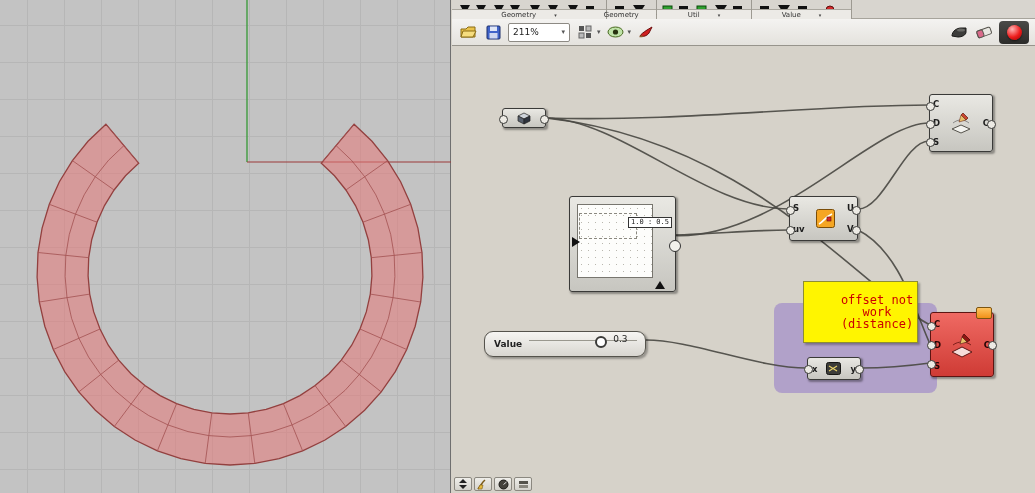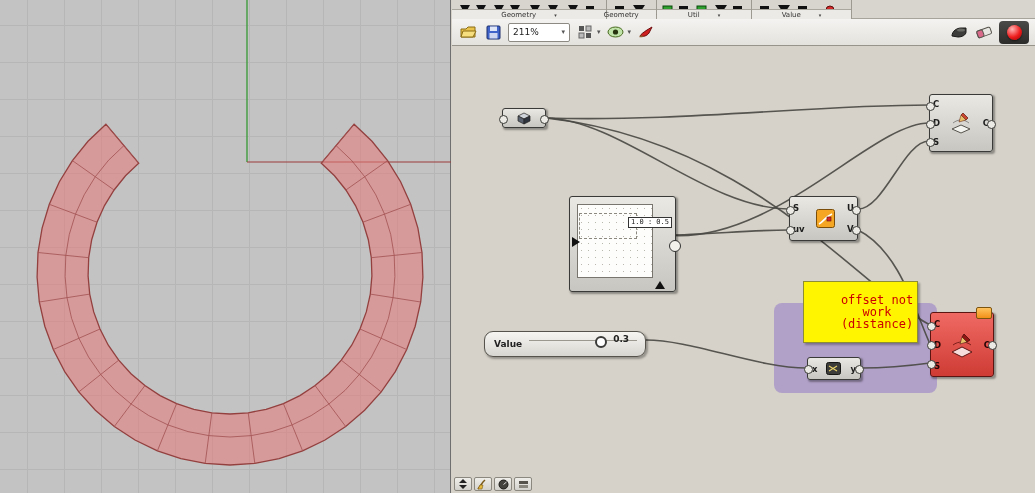--- a/index.html
+++ b/index.html
@@ -72,21 +72,21 @@
     display:flex;flex-direction:column;align-items:center;justify-content:center;
     font-family:"DejaVu Sans Mono",monospace;font-size:12px;line-height:12px;color:#cc0000;text-align:center;padding-left:33px;}
 
   
   .vslider{position:absolute;z-index:3;height:26px;border:1px solid #55534c;border-radius:9px;
     background:linear-gradient(#f6f5f2,#d8d6d0);box-shadow:1.5px 1.5px 2px rgba(0,0,0,.3);display:flex;align-items:center;box-sizing:border-box;}
   .vslider .vname{font-size:9px;font-weight:bold;color:#222;padding:0 7px 0 9px;}
   .vtrack{position:relative;flex:1;height:100%;}
   .vgroove{position:absolute;left:0;right:8px;top:8px;height:1px;background:#9a988f;}
   .vknob{position:absolute;left:66px;top:4px;width:8px;height:8px;border-radius:50%;background:#fff;border:2px solid #3b3b39;box-sizing:content-box;}
-  .vval{position:absolute;left:84px;top:2px;font-size:9px;font-weight:bold;color:#222;}
+  .vval{position:absolute;left:84px;top:2px;font-size:9px;font-weight:normal;color:#222;}
 
   
   .xynode{display:flex;align-items:center;}
   .xynode .ncol{padding:0 4px;}
 
   
   .minibar{position:absolute;left:2px;bottom:2px;z-index:6;display:flex;gap:2px;}
   .mbtn{width:18px;height:14px;background:linear-gradient(#efeeea,#d4d2cc);border:1px solid #8b8880;border-radius:2px;display:flex;align-items:center;justify-content:center;padding:0;}
 </style>
 </head>

